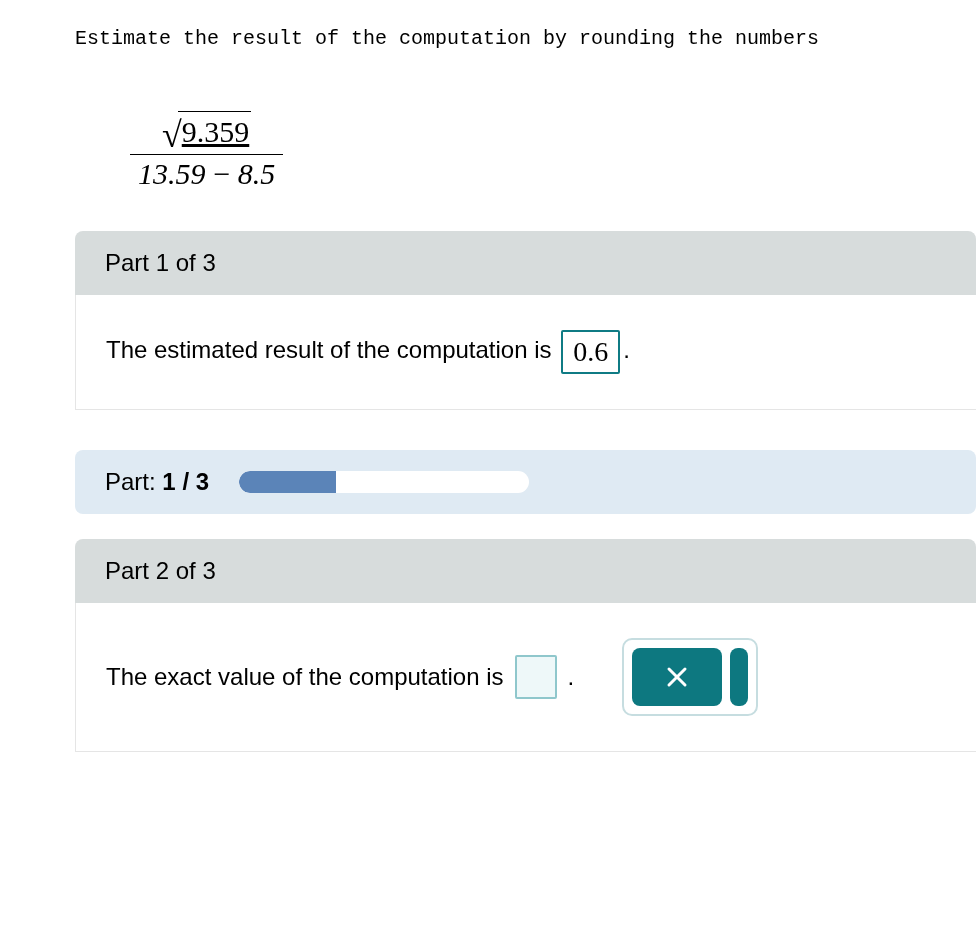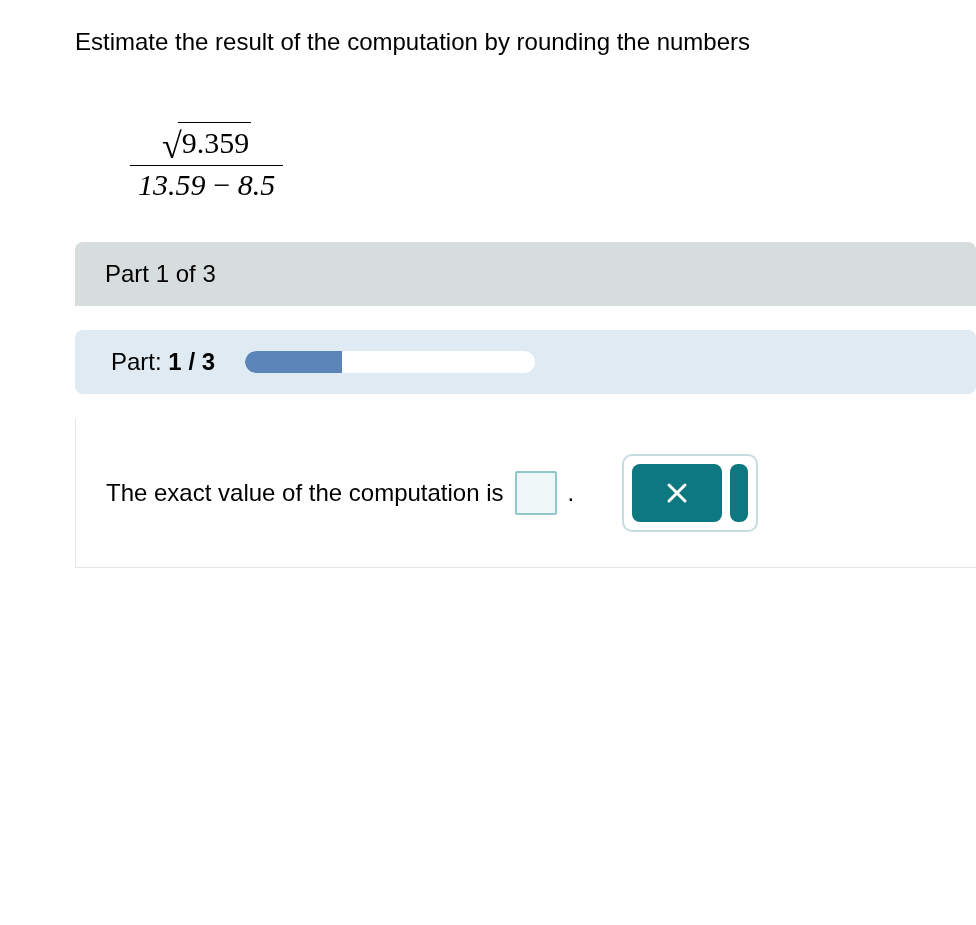--- a/index.html
+++ b/index.html
@@ -11,24 +11,25 @@
       font-family: Verdana, Geneva, sans-serif;
       font-size: 22px;
       color: #000;
       background: #fff;
       width: 976px;
       height: 925px;
       overflow: hidden;
       padding: 25px 0 0 75px;
     }
     .instructions {
-      font-size: 24px;
+      font-size: 20px;
       line-height: 1.4;
       margin-bottom: 30px;
       white-space: nowrap;
+      font-family: Liberation Mono, monospace;
     }
     .formula {
       font-family: 'Times New Roman', Times, serif;
       font-size: 30px;
       margin-left: 55px;
       margin-bottom: 40px;
       display: inline-block;
     }
     .fraction {
       display: inline-block;
@@ -54,26 +55,27 @@
       font-size: 36px;
       line-height: 1;
       margin-right: -4px;
       position: relative;
       top: 2px;
     }
     .sqrt-arg {
       border-top: 1.5px solid #000;
       padding: 0 2px 0 4px;
       line-height: 1.3;
+      text-decoration: underline;
     }
     .minus {
       margin: 0 6px;
     }
     .section {
-      margin-bottom: 24px;
+      margin-bottom: 40px;
       border-radius: 8px;
       overflow: visible;
     }
     .section-header {
       background: #d7dcdc;
       padding: 18px 30px;
       font-size: 24px;
       border-top-left-radius: 8px;
       border-top-right-radius: 8px;
     }
@@ -105,21 +107,20 @@
       background: #dfeaf3;
       padding: 18px 30px;
       border-radius: 8px;
       display: flex;
       align-items: center;
       margin-bottom: 25px;
     }
     .progress-label {
       font-size: 24px;
       margin-right: 30px;
-      margin-left: 6px;
     }
     .progress-bar {
       width: 290px;
       height: 22px;
       background: #fff;
       border-radius: 12px;
       overflow: hidden;
       position: relative;
     }
     .progress-fill {
@@ -185,32 +186,37 @@
       </span>
     </span>
     <span class="den">
       <span>13.59</span><span class="minus">−</span><span>8.5</span>
     </span>
   </span>
 </div>
 
 <div class="section">
   <div class="section-header">Part 1 of 3</div>
+  <div class="section-body">
+    <span>The estimated result of the computation is</span>
+    <span class="answer-box">0.6</span><span>.</span>
+  </div>
 </div>
 
 <div class="progress-row">
   <div class="progress-label">
     <span>Part: </span><b>1 / 3</b>
   </div>
   <div class="progress-bar">
     <div class="progress-fill"></div>
   </div>
 </div>
 
 <div class="section">
+  <div class="section-header">Part 2 of 3</div>
   <div class="section-body part2-body">
     <span>The exact value of the computation is</span>
     <span class="answer-box empty"></span>
       <span>.</span>
     <span class="button-holder">
       <span class="x-button">
         <svg viewBox="0 0 24 24">
           <line x1="4" y1="4" x2="20" y2="20"></line>
           <line x1="20" y1="4" x2="4" y2="20"></line>
         </svg>

